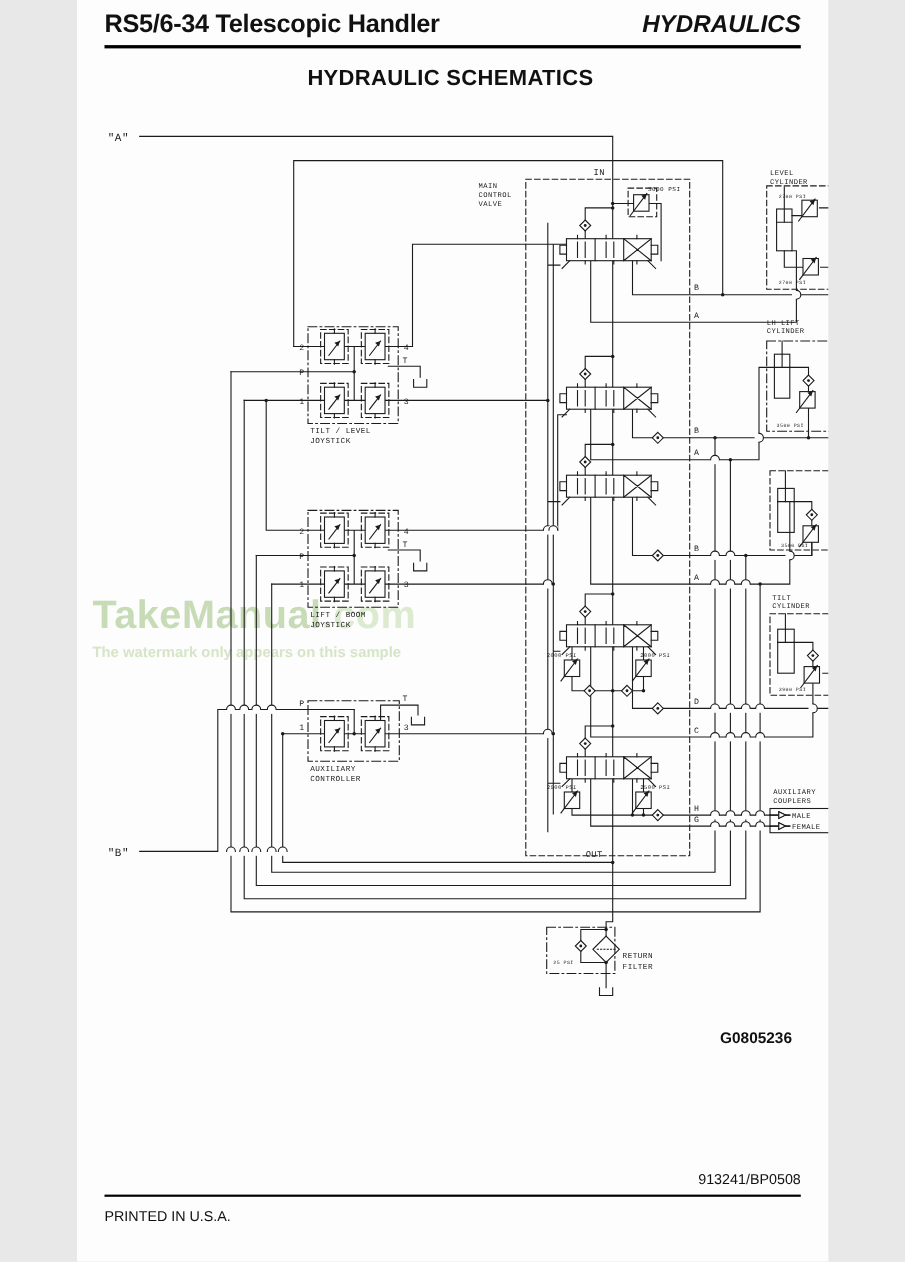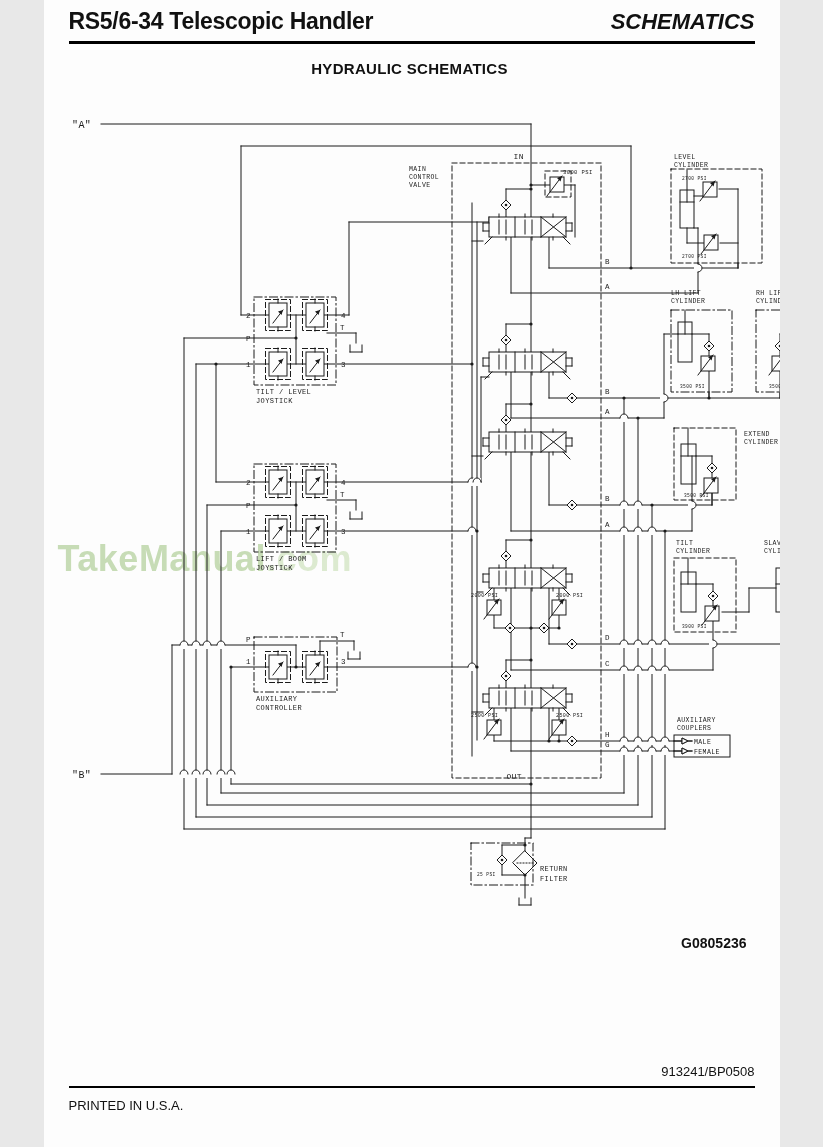--- a/index.html
+++ b/index.html
@@ -1,21 +1,21 @@
 <!DOCTYPE html>
 <html><head>
 <meta charset="utf-8">
 <style>
   html,body{margin:0;padding:0;background:#e8e8e8;}
-  .page{position:relative;width:736px;height:1147px;background:#fdfdfd;margin:0 auto;overflow:hidden;
+  .page{position:relative;width:683px;height:1147px;background:#fdfdfd;margin:0 auto;overflow:hidden;
         font-family:"Liberation Sans",sans-serif;color:#111;}
   .hdr-model{position:absolute;top:8px;left:25px;font-size:23px;font-weight:bold;letter-spacing:-0.3px;}
   .hdr-section{position:absolute;top:9px;right:25px;font-size:22px;font-weight:bold;font-style:italic;}
   .hdr-rule{position:absolute;top:41px;left:25px;right:25px;height:3px;background:#000;}
-  .page-title{position:absolute;top:60px;left:0;right:4px;text-align:center;font-size:15px;font-weight:bold;letter-spacing:.3px;}
+  .page-title{position:absolute;top:60px;left:0;right:4px;text-align:center;font-size:20px;font-weight:bold;letter-spacing:.3px;}
   .ftr-rule{position:absolute;top:1086px;left:25px;right:25px;height:2px;background:#000;}
   .ftr-left{position:absolute;top:1098px;left:25px;font-size:13px;text-align:right;}
   .ftr-center{position:absolute;top:1096px;left:0;right:0;text-align:center;font-size:15px;font-weight:bold;}
   .ftr-right{position:absolute;top:1064px;right:25px;font-size:13px;}
   .fig-num{position:absolute;top:935px;right:33px;font-size:14px;font-weight:bold;}
   .wmark{position:absolute;top:541px;left:14px;line-height:1;pointer-events:none;}
   .wm-brand{font-size:36px;font-weight:bold;color:#c7dcb6;letter-spacing:.5px;}
   .wm-tld{color:#dcead0;}
   .wm-note{margin-top:9px;font-size:13.5px;font-weight:bold;color:#d5e5c6;}
   svg.schem{position:absolute;top:0;left:0;}
@@ -32,26 +32,27 @@
   .t75{font-size:7.5px;} .t8{font-size:8px;letter-spacing:.5px;}
   .t10{font-size:10px;font-family:"Liberation Sans",sans-serif;}
   .te{text-anchor:end;}
 </style>
 </head>
 <body>
 
 <div class="page">
 
   <div class="hdr-model">RS5/6-34 Telescopic Handler</div>
-  <div class="hdr-section">SCHEMATICS</div>
+  <div class="hdr-section">HYDRAULICS</div>
   <div class="hdr-rule"></div>
   <div class="page-title">HYDRAULIC SCHEMATICS</div>
 
   <div class="wmark">
     <div><span class="wm-brand"><span>TakeManual</span><span class="wm-tld">.com</span></span></div>
+    <div class="wm-note">The watermark only appears on this sample</div>
   </div>
 
   <svg class="schem" width="823" height="1147" viewBox="0 0 823 1147">
     <defs>
       <g id="spool">
         <rect x="0" y="0" width="77" height="20" fill="#fdfdfd" stroke="#1b1b1b"></rect>
         <path class="cmp" d="M26,0 V20 M52,0 V20 M52,0 L77,20 M77,0 L52,20 M10,3 V17 M17,3 V17 M36,3 V17 M43,3 V17"></path>
         <path class="cmp" d="M10,-3 V0 M36,-3 V0 M64,-3 V0 M17,20 V23 M43,20 V23 M64,20 V23"></path>
         <path class="cmp" d="M-6,6 h6 M-6,14 h6 M-6,6 v8 M77,6 h6 M83,6 v8 M77,14 h6"></path>
         <path class="cmp" d="M-4,27 l7,-7 M81,27 l-7,-7"></path>

